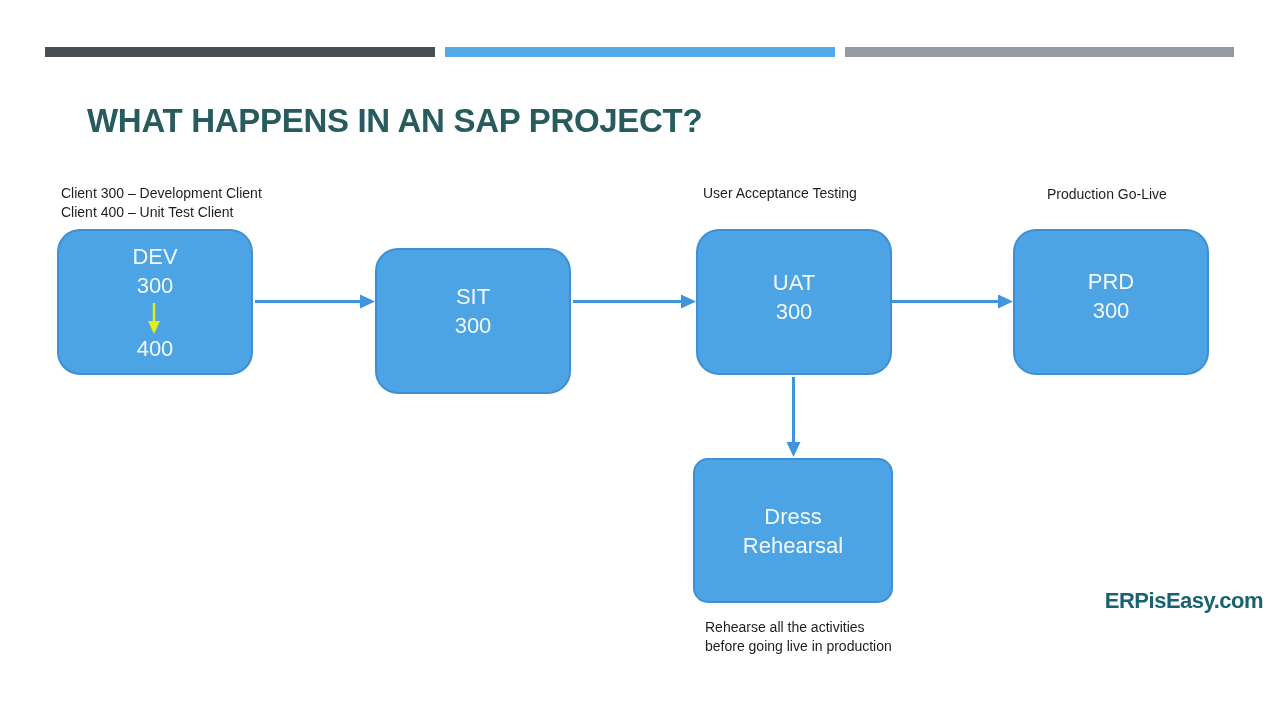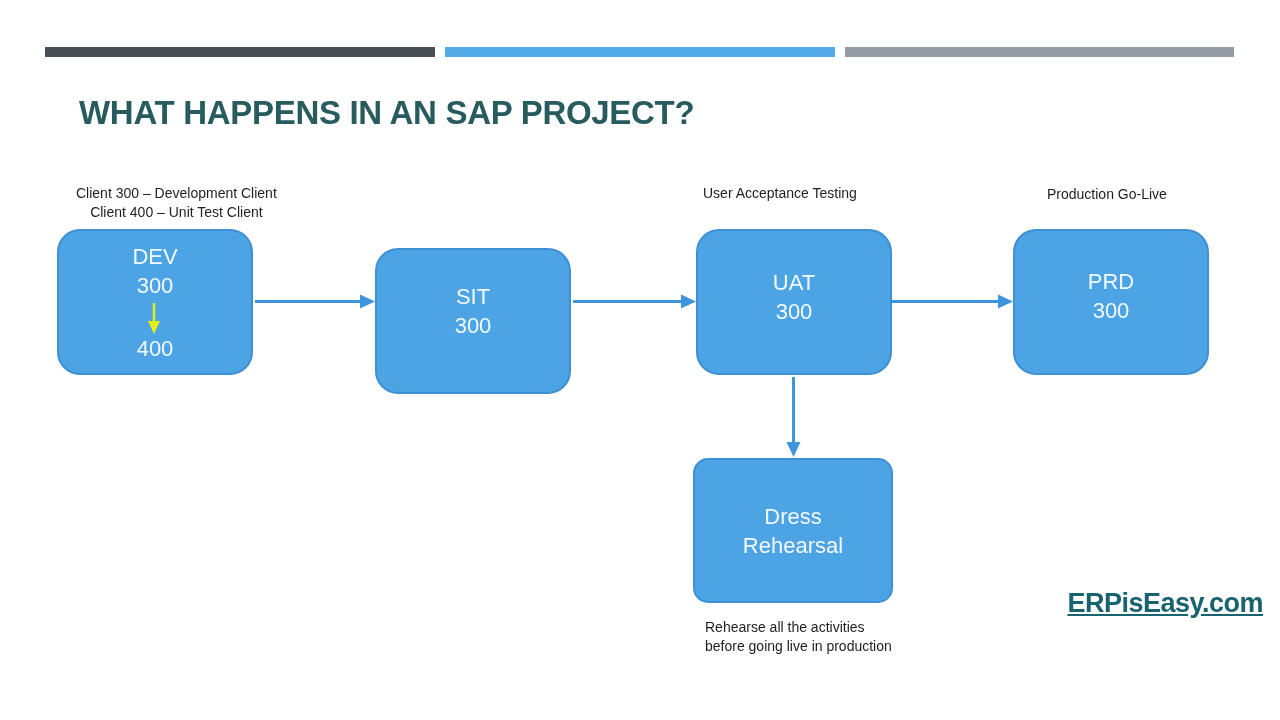--- a/index.html
+++ b/index.html
@@ -7,27 +7,27 @@
     position:relative;width:1280px;height:720px;background:#ffffff;
     font-family:"Liberation Sans","DejaVu Sans",sans-serif;overflow:hidden;margin:0 auto;
   }
   
   .bar{position:absolute;top:47px;height:10px;}
   .bar1{left:45px;width:390px;background:var(--bar-dark);}
   .bar2{left:445px;width:390px;background:var(--bar-blue);}
   .bar3{left:845px;width:389px;background:var(--bar-gray);}
   
   .title{
-    position:absolute;left:71px;top:86px;margin:8px;
+    position:absolute;left:71px;top:86px;margin:16px;
     font-size:33px;font-weight:700;letter-spacing:-0.3px;
     color:var(--title);white-space:nowrap;
   }
   
   .caption{position:absolute;font-size:14px;line-height:19px;color:var(--caption);}
-  .cap-dev{left:76px;top:184px;text-align:center;}
+  .cap-dev{left:61px;top:184px;}
   .cap-sit{left:354px;top:184px;}
   .cap-uat{left:703px;top:184px;text-align:right;}
   .cap-prd{left:1047px;top:185px;}
   .caption span{display:block;}
   
   .node{
     position:absolute;width:196px;height:146px;box-sizing:border-box;
     background:var(--box-fill);border:2px solid var(--box-border);border-radius:23px;
     display:flex;flex-direction:column;align-items:center;justify-content:center;
     color:var(--box-text);font-size:22px;line-height:29px;text-align:center;
@@ -37,21 +37,21 @@
   .node-uat{left:696px;top:229px;padding-bottom:11px;}
   .node-prd{left:1013px;top:229px;padding-bottom:12px;}
   .node-dress{left:693px;top:458px;width:200px;height:145px;border-radius:15px;}
   .node .spacer{height:34px;width:100%;}
   
   .note{position:absolute;left:705px;top:618px;font-size:14px;line-height:19px;color:var(--caption);}
   .note span{display:block;}
   
   .logo{
     position:absolute;right:17px;top:588px;
-    font-size:27px;font-weight:700;letter-spacing:-0.5px;color:var(--logo);text-decoration:underline;
+    font-size:22px;font-weight:700;letter-spacing:-0.5px;color:var(--logo);
   }
   
   .overlay{position:absolute;left:0;top:0;pointer-events:none;}
   .arrow-line{stroke:var(--arrow);stroke-width:3;fill:none;}
   .arrow-head{fill:var(--arrow);stroke:none;}
   .yellow-line{stroke:var(--yellow);stroke-width:2.5;fill:none;}
   .yellow-head{fill:var(--yellow);stroke:none;}
 </style>
 </head>
 <body>

